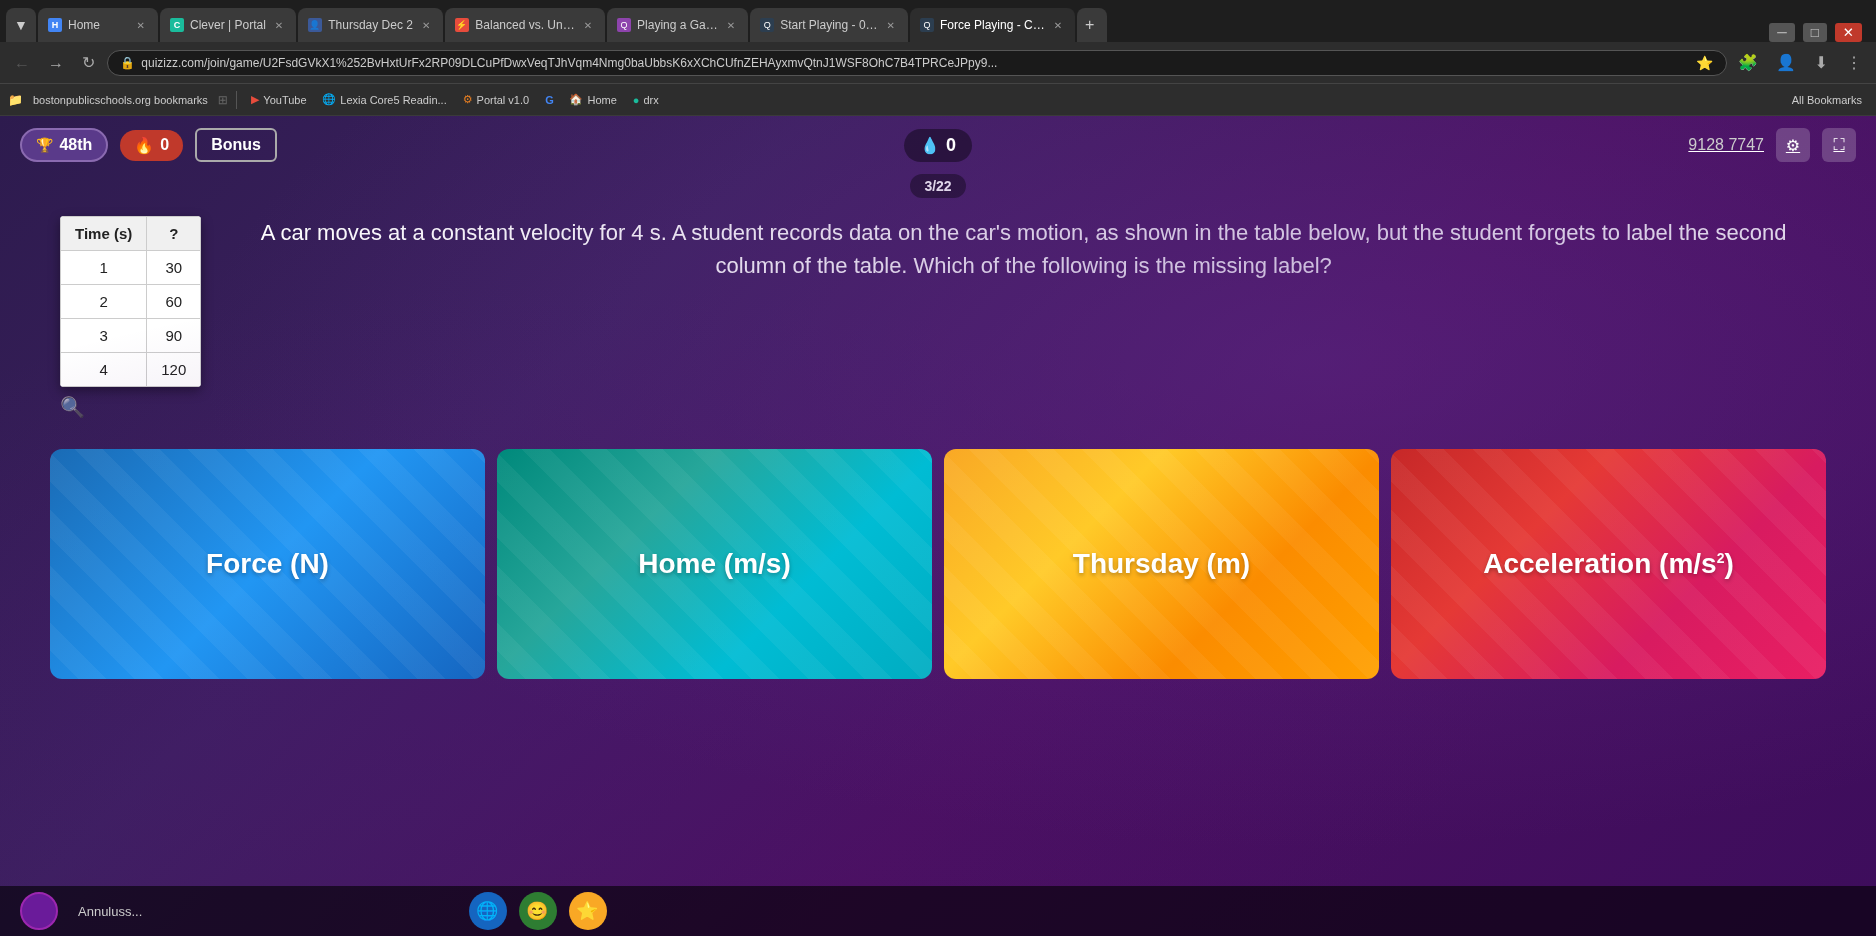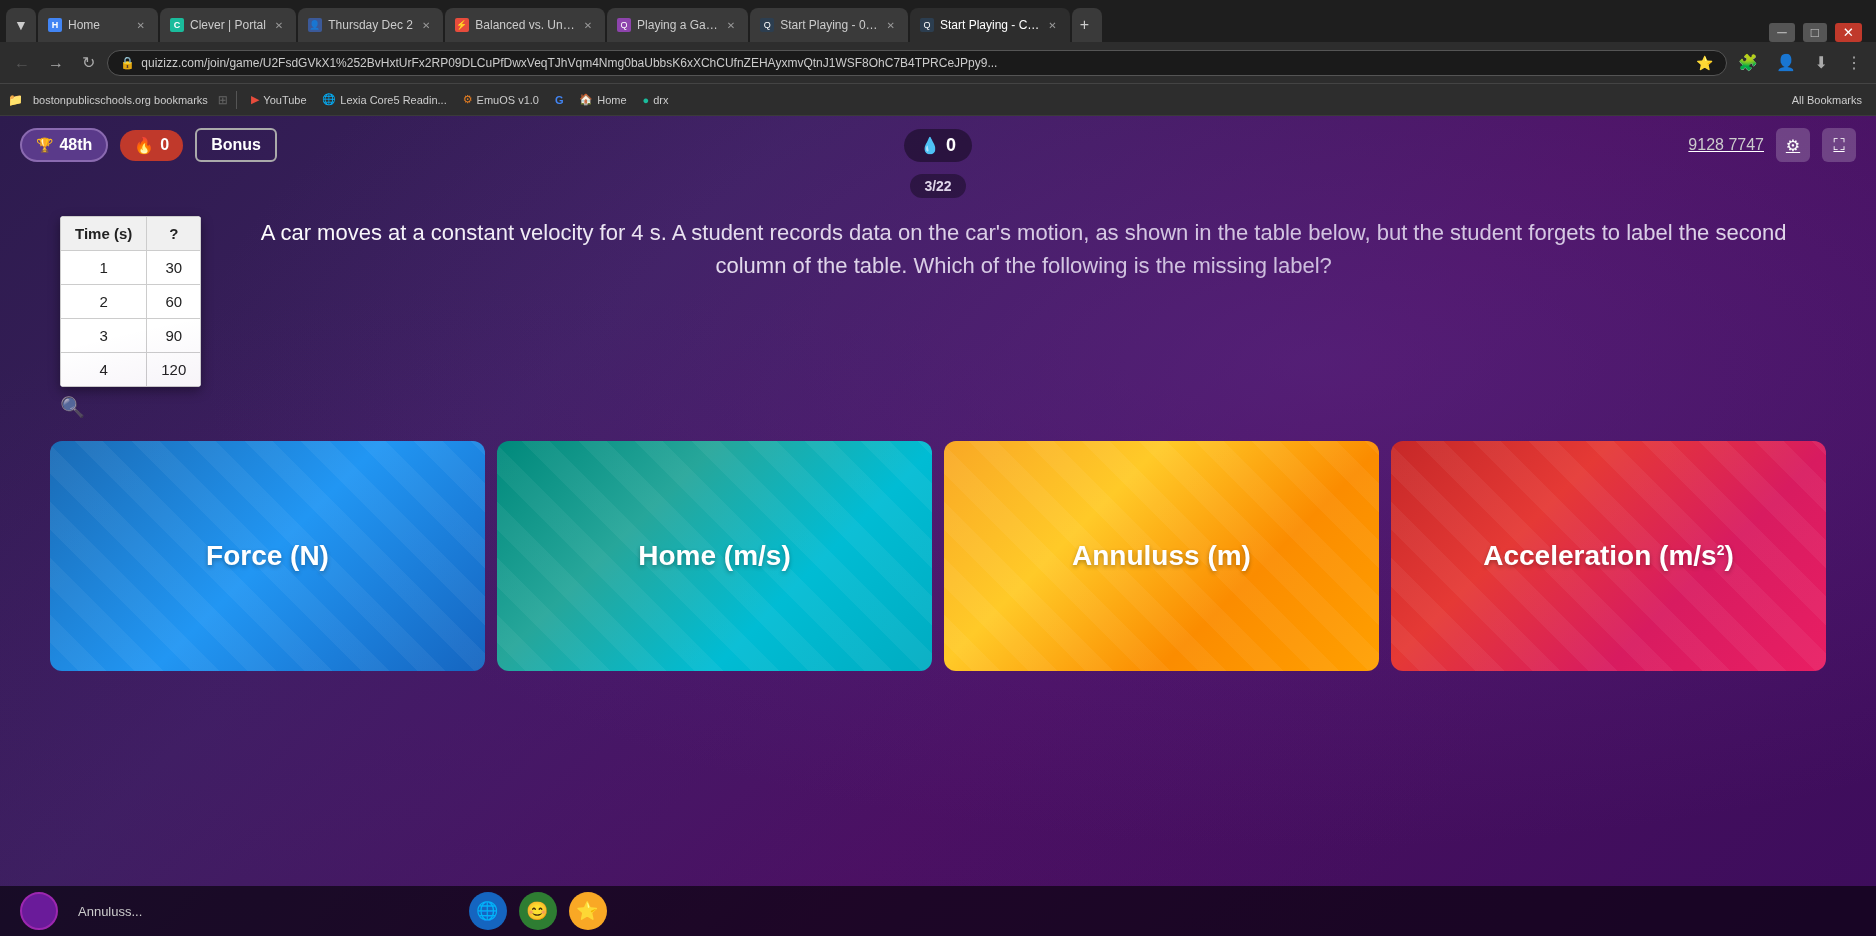--- a/index.html
+++ b/index.html
@@ -297,21 +297,21 @@
       flex: 1;
       padding-top: 10px;
     }
 
     
     .answers-grid {
       display: grid;
       grid-template-columns: 1fr 1fr 1fr 1fr;
       gap: 12px;
       padding: 0 50px;
-      margin-top: 2px;
+      margin-top: 10px;
     }
     .answer-card {
       border-radius: 12px;
       height: 230px;
       display: flex;
       align-items: center;
       justify-content: center;
       cursor: pointer;
       font-size: 28px;
       font-weight: bold;
@@ -450,21 +450,21 @@
       <span>Playing a Ga…</span>
       <span class="tab-close">✕</span>
     </div>
     <div class="tab">
       <div class="tab-icon" style="background:#2c3e50;display:flex;align-items:center;justify-content:center;color:#fff;font-size:9px;">Q</div>
       <span>Start Playing - 0…</span>
       <span class="tab-close">✕</span>
     </div>
     <div class="tab active">
       <div class="tab-icon" style="background:#2c3e50;display:flex;align-items:center;justify-content:center;color:#fff;font-size:9px;">Q</div>
-      <span>Start Playing - C…</span>
+      <span>Force Playing - C…</span>
       <span class="tab-close">✕</span>
     </div>
     <div class="tab" style="min-width:30px;max-width:34px;padding:4px 8px;">
       <span style="color:#ccc;font-size:16px;">+</span>
     </div>
 
     <div style="margin-left:auto;display:flex;gap:8px;align-items:center;padding-right:8px;">
       <button style="background:#555;border:none;color:#ccc;padding:2px 8px;cursor:pointer;border-radius:3px;">─</button>
       <button style="background:#555;border:none;color:#ccc;padding:2px 8px;cursor:pointer;border-radius:3px;">□</button>
       <button style="background:#c0392b;border:none;color:#fff;padding:2px 8px;cursor:pointer;border-radius:3px;">✕</button>
@@ -494,21 +494,21 @@
     <span class="bookmark-item">
       <span style="color:#e74c3c;">▶</span>
       <span>YouTube</span>
     </span>
     <span class="bookmark-item">
       <span style="color:#3498db;">🌐</span>
       <span>Lexia Core5 Readin...</span>
     </span>
     <span class="bookmark-item">
       <span style="color:#e67e22;">⚙</span>
-      <span>EmuOS v1.0</span>
+      <span>Portal v1.0</span>
     </span>
     <span class="bookmark-item">
       <span style="color:#4285f4;font-weight:bold;">G</span>
     </span>
     <span class="bookmark-item">
       <span style="color:#2ecc71;">🏠</span>
       <span>Home</span>
     </span>
     <span class="bookmark-item">
       <span style="color:#1abc9c;">●</span>
@@ -586,21 +586,21 @@
     </div>
 
     <div class="answers-grid">
       <div class="answer-card blue">
         <span class="answer-text">Force (N)</span>
       </div>
       <div class="answer-card teal">
         <span class="answer-text">Home (m/s)</span>
       </div>
       <div class="answer-card orange">
-        <span class="answer-text">Annuluss (m)</span>
+        <span class="answer-text">Thursday (m)</span>
       </div>
       <div class="answer-card red">
         <span class="answer-text">Acceleration (m/s<sup>2</sup>)</span>
       </div>
     </div>
 
     <div class="bottom-bar">
       <div class="player-avatar"></div>
       <span class="player-name">Annuluss...</span>
 

